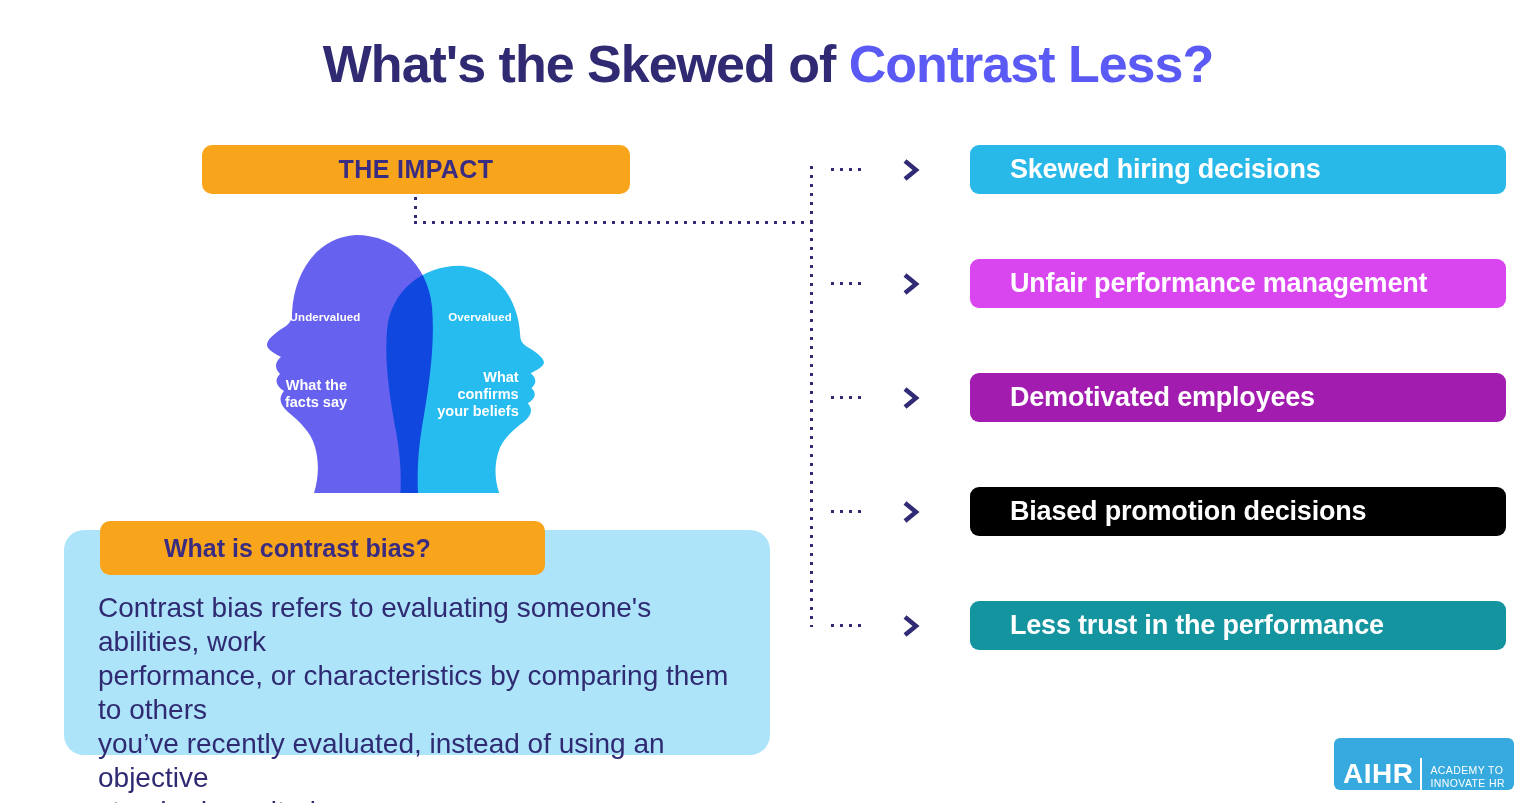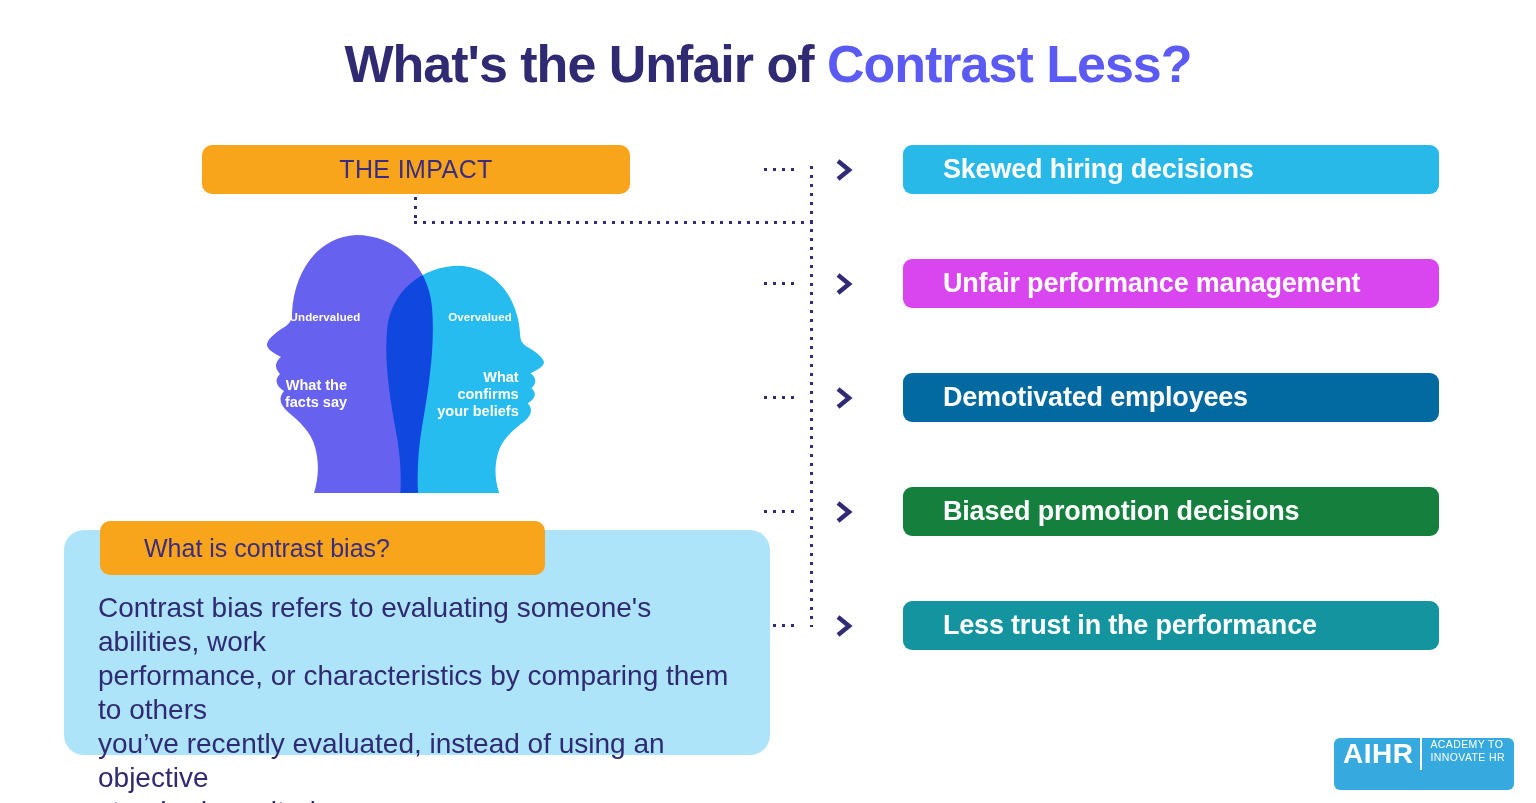--- a/index.html
+++ b/index.html
@@ -6,37 +6,37 @@
   body{font-family:"Liberation Sans", sans-serif;}
   .stage{position:relative;width:1536px;height:803px;background:#fff;overflow:hidden;}
 
   
   .title{position:absolute;top:34px;left:0;width:100%;margin:0;text-align:center;
          font-size:52px;font-weight:800;letter-spacing:-1px;color:var(--ink,#2F2A72);}
   .title .hl{color:var(--accent,#5B5AF5);}
 
   
   .chip{position:absolute;background:var(--orange,#F9A51B);color:var(--chip_text,#3A2C80);
-        font-weight:400;border-radius:10px;}
+        font-weight:700;border-radius:10px;}
   .impact-chip{left:202px;top:145px;width:428px;height:49px;line-height:49px;
                text-align:center;font-size:25px;letter-spacing:.4px;}
   .whatis-chip{left:100px;top:521px;width:445px;height:54px;line-height:54px;
-               text-align:left;padding-left:44px;box-sizing:border-box;font-size:25px;z-index:3;}
+               text-align:left;padding-left:64px;box-sizing:border-box;font-size:25px;z-index:3;}
 
   
   .dots-h{position:absolute;height:3px;background-repeat:repeat-x;background-size:9px 3px;
           background-image:radial-gradient(circle at 1.5px 1.5px, var(--connector,#312A75) 1.5px, transparent 1.6px);}
   .dots-v{position:absolute;width:3px;background-repeat:repeat-y;background-size:3px 9px;
           background-image:radial-gradient(circle at 1.5px 1.5px, var(--connector,#312A75) 1.5px, transparent 1.6px);}
   .stub-v{left:414px;top:197px;height:27px;}
   .feed-h{left:414px;top:221px;width:399px;}
   .main-v{left:810px;top:166px;height:461px;}
 
   
-  .impact-row{position:absolute;left:764px;height:49px;display:flex;align-items:center;gap:40px;}
+  .impact-row{position:absolute;left:831px;height:49px;display:flex;align-items:center;gap:40px;}
   .r0{top:145px}.r1{top:259px}.r2{top:373px}.r3{top:487px}.r4{top:601px}
   .branch-dots{width:31px;height:3px;background-repeat:repeat-x;background-size:9px 3px;
           background-image:radial-gradient(circle at 1.5px 1.5px, var(--connector,#312A75) 1.5px, transparent 1.6px);}
   .chev{width:18px;height:24px;color:var(--connector,#312A75);flex:0 0 auto;}
   .bar{margin-left:10px;width:536px;height:49px;line-height:49px;border-radius:9px;
        padding-left:40px;box-sizing:border-box;color:#fff;font-size:27px;font-weight:700;
        letter-spacing:-.2px;white-space:nowrap;}
 
   
   .heads{position:absolute;left:250px;top:227px;width:320px;height:266px;}
@@ -52,33 +52,33 @@
 
   
   .bluebox{position:absolute;left:64px;top:530px;width:706px;height:225px;border-radius:20px;
            background:var(--panel_blue,#ADE4FA);z-index:1;}
   .definition-text{position:absolute;left:98px;top:591px;width:648px;z-index:2;
            color:var(--ink,#2F2A72);font-size:28px;line-height:34px;font-weight:500;
            white-space:pre-line;}
 
   
   .logo{position:absolute;left:1334px;top:738px;width:180px;height:52px;border-radius:6px;
-        background:var(--logo_blue,#36AADF);display:flex;align-items:flex-start;
+        background:var(--logo_blue,#36AADF);display:flex;align-items:flex-end;
         justify-content:center;color:#fff;}
   .logo-brand{font-size:28px;font-weight:800;letter-spacing:.5px;}
   .logo-divider{width:2px;height:32px;background:#fff;margin:0 8px 0 7px;}
   .logo-tagline{font-size:10.5px;font-weight:400;letter-spacing:.4px;line-height:13px;}
   .logo-tagline span{display:block;}
 </style>
 </head>
 <body>
 
 <div class="stage">
 
-  <h1 class="title"><span>What's the Unfair of </span><span class="hl">Contrast Less?</span></h1>
+  <h1 class="title"><span>What's the Skewed of </span><span class="hl">Contrast Less?</span></h1>
 
   <div class="chip impact-chip">THE IMPACT</div>
 
   <div class="dots-v stub-v"></div>
   <div class="dots-h feed-h"></div>
   <div class="dots-v main-v"></div>
 
   <div class="heads">
     <svg width="320" height="266" viewBox="0 0 320 266">
       <g style="mix-blend-mode:multiply" transform="translate(0,6)">
@@ -115,28 +115,28 @@
     <svg class="chev" viewBox="0 0 18 24">
       <path d="M3 3 L14 12 L3 21" fill="none" stroke="currentColor" stroke-width="4.5"></path>
       </svg>
     <div class="bar" style="background: #d946ef;">Unfair performance management</div>
   </div>
   <div class="impact-row r2">
     <div class="branch-dots"></div>
     <svg class="chev" viewBox="0 0 18 24">
       <path d="M3 3 L14 12 L3 21" fill="none" stroke="currentColor" stroke-width="4.5"></path>
       </svg>
-    <div class="bar" style="background: #0369a1;">Demotivated employees</div>
+    <div class="bar" style="background: #a21caf;">Demotivated employees</div>
   </div>
   <div class="impact-row r3">
     <div class="branch-dots"></div>
     <svg class="chev" viewBox="0 0 18 24">
       <path d="M3 3 L14 12 L3 21" fill="none" stroke="currentColor" stroke-width="4.5"></path>
       </svg>
-    <div class="bar" style="background: #15803d;">Biased promotion decisions</div>
+    <div class="bar" style="background: #000000;">Biased promotion decisions</div>
   </div>
   <div class="impact-row r4">
     <div class="branch-dots"></div>
     <svg class="chev" viewBox="0 0 18 24">
       <path d="M3 3 L14 12 L3 21" fill="none" stroke="currentColor" stroke-width="4.5"></path>
       </svg>
     <div class="bar" style="background: rgb(19, 148, 159);">Less trust in the performance</div>
   </div>
 
   <div class="bluebox"></div>

